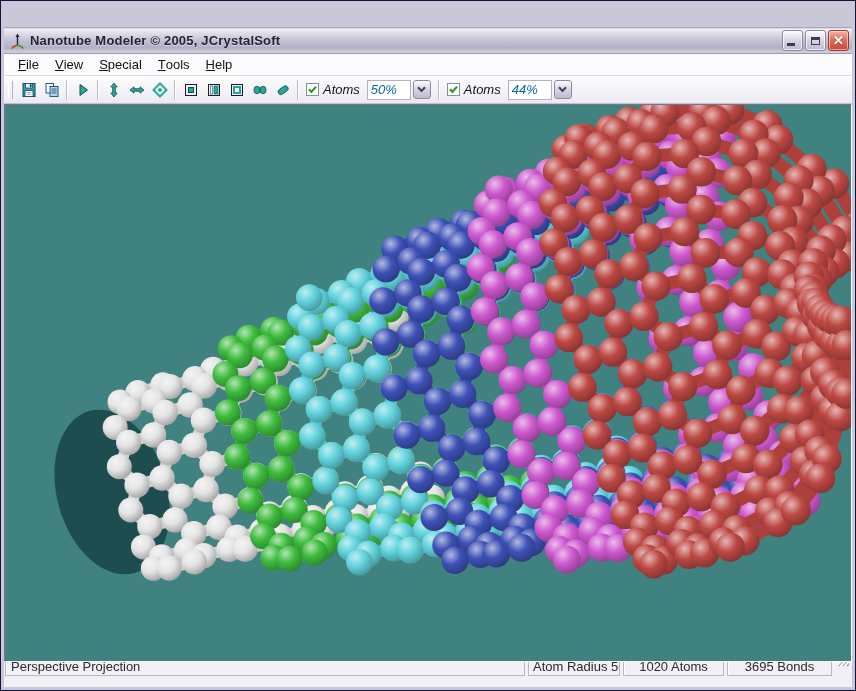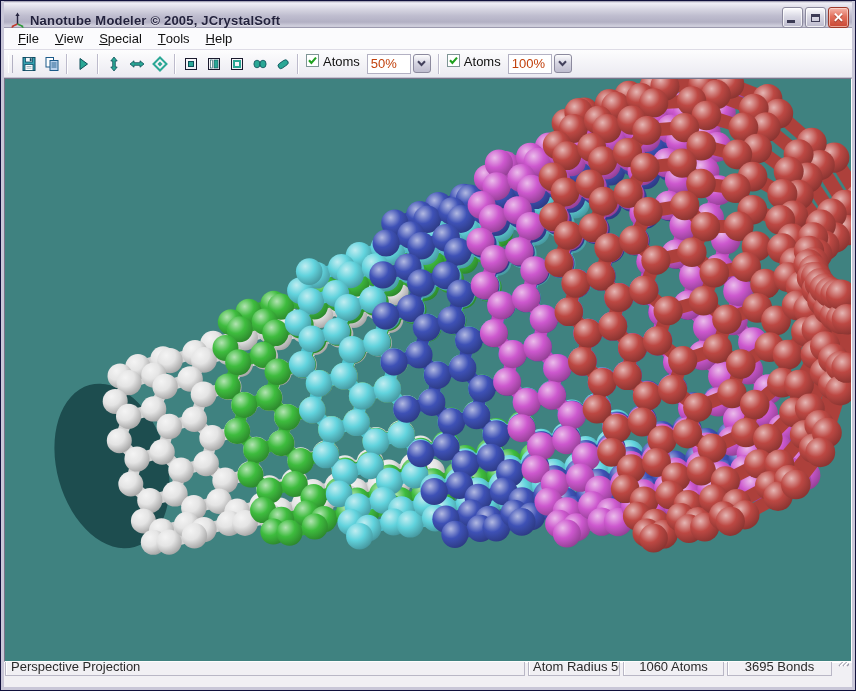--- a/index.html
+++ b/index.html
@@ -10,23 +10,24 @@
   }
   .window{
     position:absolute;inset:0;box-sizing:border-box;
     border:1px solid #12123c;
     background:#c9c7d8;
     padding:0 3px 3px 3px;
     display:flex;flex-direction:column;
   }
   
   .titlebar{
-    height:27px;flex:0 0 27px;display:flex;align-items:flex-end;
+    height:27px;flex:0 0 27px;display:flex;align-items:center;
     background:linear-gradient(#8f8da2 0%,#f1f0f7 7%,#d7d6e2 30%,#bfbdcf 55%,#b2b0c4 78%,#d3d2df 94%,#83819a 100%);
     padding:0 3px 0 5px;
+    margin-top:26px;
   }
   .app-icon{width:17px;height:17px;margin-right:4px;flex:0 0 auto;}
   .title-text{
     font-size:13px;font-weight:bold;color:#23223d;flex:1 1 auto;
     white-space:nowrap;overflow:hidden;letter-spacing:.2px;
     text-shadow:0 1px 0 rgba(255,255,255,.45);
   }
   .win-buttons{display:flex;gap:2px;}
   .win-btn{
     width:21px;height:21px;border-radius:3px;border:1px solid #8c8a9e;
@@ -56,29 +57,29 @@
     background:linear-gradient(#fdfdfe,#ebeaf1);
     border-bottom:1px solid #c3c1d1;
     display:flex;align-items:center;padding-left:3px;font-size:13px;color:#111;
   }
   .tb-grip{width:3px;height:18px;margin:0 4px 0 1px;border-left:1px solid #fff;border-right:1px solid #b2b0c2;}
   .tb-btn{
     width:23px;height:22px;display:flex;align-items:center;justify-content:center;
     background:transparent;border:0;padding:0;
   }
   .tb-sep{width:1px;height:20px;background:#bdbbcc;border-right:1px solid #fff;margin:0 3px;}
-  .tb-check-group{display:flex;align-items:flex-start;margin:0 4px;}
+  .tb-check-group{display:flex;align-items:center;margin:0 4px;font-style:italic;}
   .checkbox{
     width:13px;height:13px;background:#fff;border:1px solid #7e9595;box-sizing:border-box;
     display:flex;align-items:center;justify-content:center;margin-right:4px;
   }
   .combo{display:flex;align-items:center;margin-left:7px;}
   .combo-field{
     width:36px;height:18px;background:#fff;border:1px solid #b3b1c3;
-    font-size:13px;color:#c2410c;display:flex;align-items:center;padding:0 3px;
+    font-size:13px;color:#0369a1;display:flex;align-items:center;padding:0 3px;
   }
   .combo-btn{
     width:18px;height:19px;margin-left:2px;border:1px solid #8c8a9e;border-radius:3px;
     background:linear-gradient(#fdfdfe,#d5d4e1 50%,#bfbdcf);
     display:flex;align-items:center;justify-content:center;padding:0;
   }
   
   .viewport{
     flex:1 1 auto;position:relative;overflow:hidden;
     border:1px solid;border-color:#77758a #fdfdfd #fdfdfd #77758a;
@@ -233,21 +234,21 @@
     </span>
     <span class="tb-sep"></span>
     <span class="tb-check-group">
       <span class="checkbox">
         <svg width="11" height="11" viewBox="0 0 11 11">
           <path d="M2 5.2 L4.4 8 L9 2.6" stroke="#1ea11e" stroke-width="2.1" fill="none"></path>
         </svg>
       </span>
       <span>Atoms</span>
       <span class="combo">
-        <span class="combo-field">100%</span>
+        <span class="combo-field">44%</span>
         <button class="combo-btn">
           <svg width="9" height="7" viewBox="0 0 9 7">
             <path d="M1 1.2 L4.5 5 L8 1.2" stroke="#43415c" stroke-width="2" fill="none"></path>
           </svg>
         </button>
       </span>
     </span>
   </div>
 
   <div class="viewport" style="background: rgb(63, 130, 128);">
@@ -2357,21 +2358,21 @@
           <circle cx="836.2" cy="239.9" r="15.2" fill="url(#ag5)"></circle>
           <circle cx="836.1" cy="215.8" r="15.2" fill="url(#ag5)"></circle>
           <circle cx="841.9" cy="240.2" r="15.2" fill="url(#ag5)"></circle>
         </g>
       </svg>
   </div>
 
   <div class="statusbar">
     <span class="sb-panel sb-left">Perspective Projection</span>
     <span class="sb-panel sb-fixed" style="width:92px">Atom Radius 50%</span>
-    <span class="sb-panel sb-fixed" style="width:101px">1060 Atoms</span>
+    <span class="sb-panel sb-fixed" style="width:101px">1020 Atoms</span>
     <span class="sb-panel sb-fixed" style="width:105px">3695 Bonds</span>
     <svg class="sb-grip" viewBox="0 0 14 16">
       <g stroke-width="1.4">
         <line x1="12" y1="15" x2="15" y2="12" stroke="#9a98a8"></line>
         <line x1="8" y1="15" x2="15" y2="8" stroke="#9a98a8"></line>
         <line x1="4" y1="15" x2="15" y2="4" stroke="#9a98a8"></line>
         <line x1="9.2" y1="15" x2="15" y2="9.2" stroke="#fff"></line>
         <line x1="5.2" y1="15" x2="15" y2="5.2" stroke="#fff"></line>
       </g>
     </svg>

